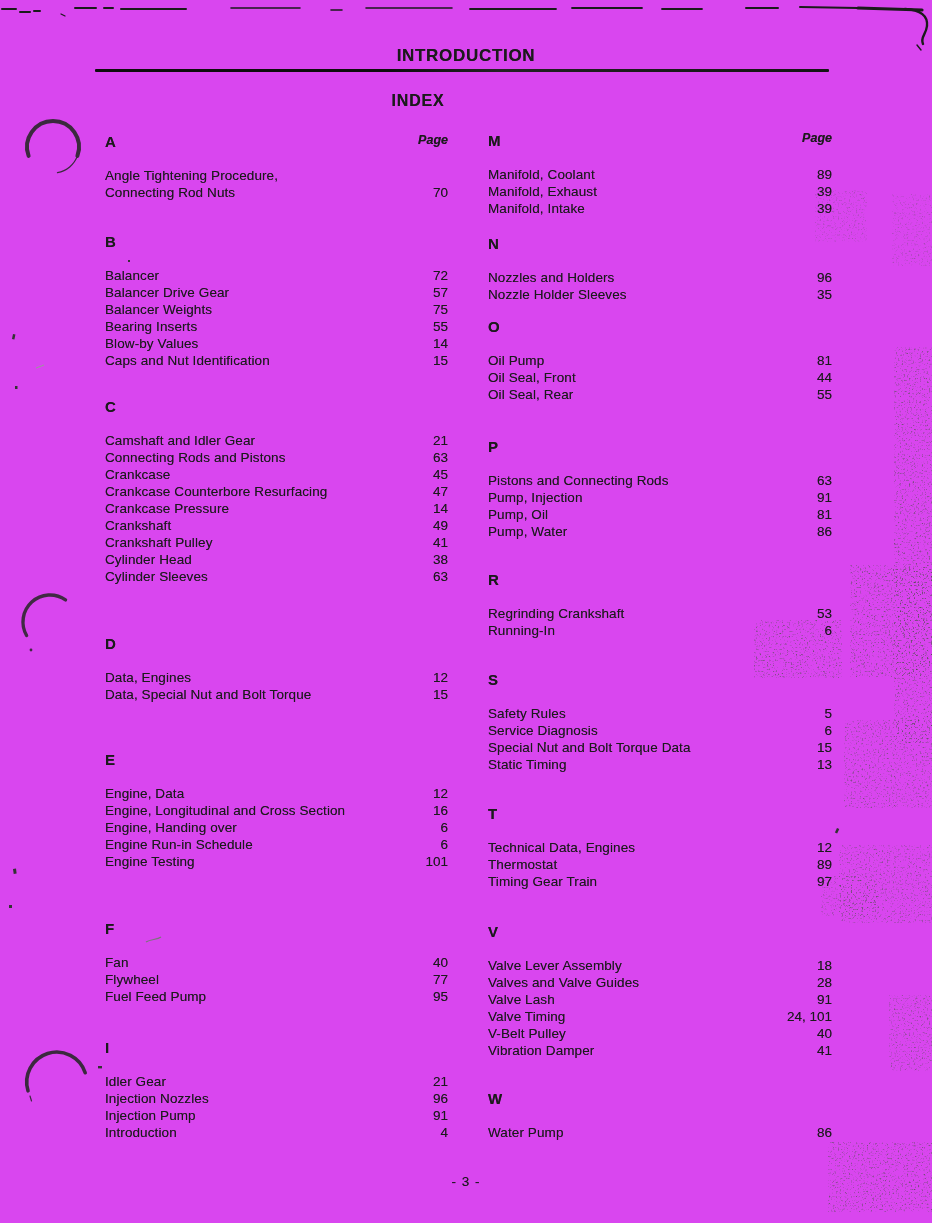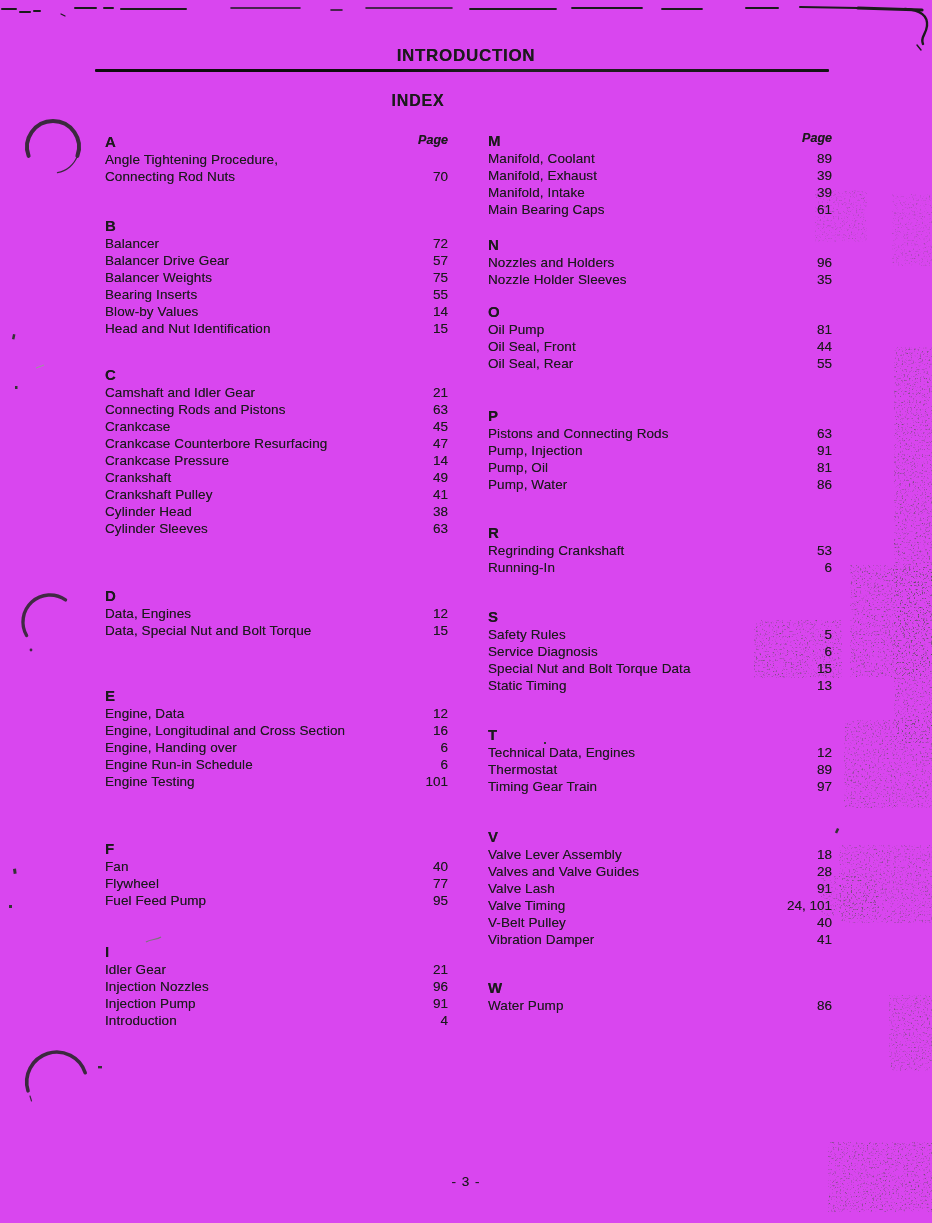--- a/index.html
+++ b/index.html
@@ -29,21 +29,21 @@
     position:absolute;right:0;font-style:italic;font-weight:700;font-size:12.5px;
     text-shadow:0 0 .3px rgba(0,0,0,.5);
     text-align:right;
   }
   .col-left .page-label{top:8px;}
   .col-right .page-label{top:6px;}
   .letter{
     font-size:15px;font-weight:700;line-height:18px;
     text-shadow:0 0 .4px rgba(0,0,0,.6);
   }
-  .entries{}
+  .entries{margin-top:16px;}
   .entry{display:flex;justify-content:space-between;align-items:flex-start;
     line-height:17px;font-size:13.5px;}
   .etext{letter-spacing:.1px;text-shadow:0 0 .3px rgba(0,0,0,.45);}
   .epage{text-align:right;white-space:nowrap;padding-left:8px;
     text-shadow:0 0 .3px rgba(0,0,0,.45);}
   
   [data-section="A"]{margin-top:8px}
   [data-section="B"]{margin-top:32px}
   [data-section="C"]{margin-top:29px}
   [data-section="D"]{margin-top:50px}
@@ -108,21 +108,21 @@
           </div>
           <div class="entry">
             <span class="etext">Bearing Inserts</span>
             <span class="epage">55</span>
           </div>
           <div class="entry">
             <span class="etext">Blow-by Values</span>
             <span class="epage">14</span>
           </div>
           <div class="entry">
-            <span class="etext">Head and Nut Identification</span>
+            <span class="etext">Caps and Nut Identification</span>
             <span class="epage">15</span>
           </div>
         </div>
     </div>
 
     <div class="section" data-section="C">
       <div class="letter">C</div>
       <div class="entries">
           <div class="entry">
             <span class="etext">Camshaft and Idler Gear</span>
@@ -254,24 +254,20 @@
             <span class="etext">Manifold, Coolant</span>
             <span class="epage">89</span>
           </div>
           <div class="entry">
             <span class="etext">Manifold, Exhaust</span>
             <span class="epage">39</span>
           </div>
           <div class="entry">
             <span class="etext">Manifold, Intake</span>
             <span class="epage">39</span>
-          </div>
-          <div class="entry">
-            <span class="etext">Main Bearing Caps</span>
-            <span class="epage">61</span>
           </div>
         </div>
     </div>
 
     <div class="section" data-section="N">
       <div class="letter">N</div>
       <div class="entries">
           <div class="entry">
             <span class="etext">Nozzles and Holders</span>
             <span class="epage">96</span>

